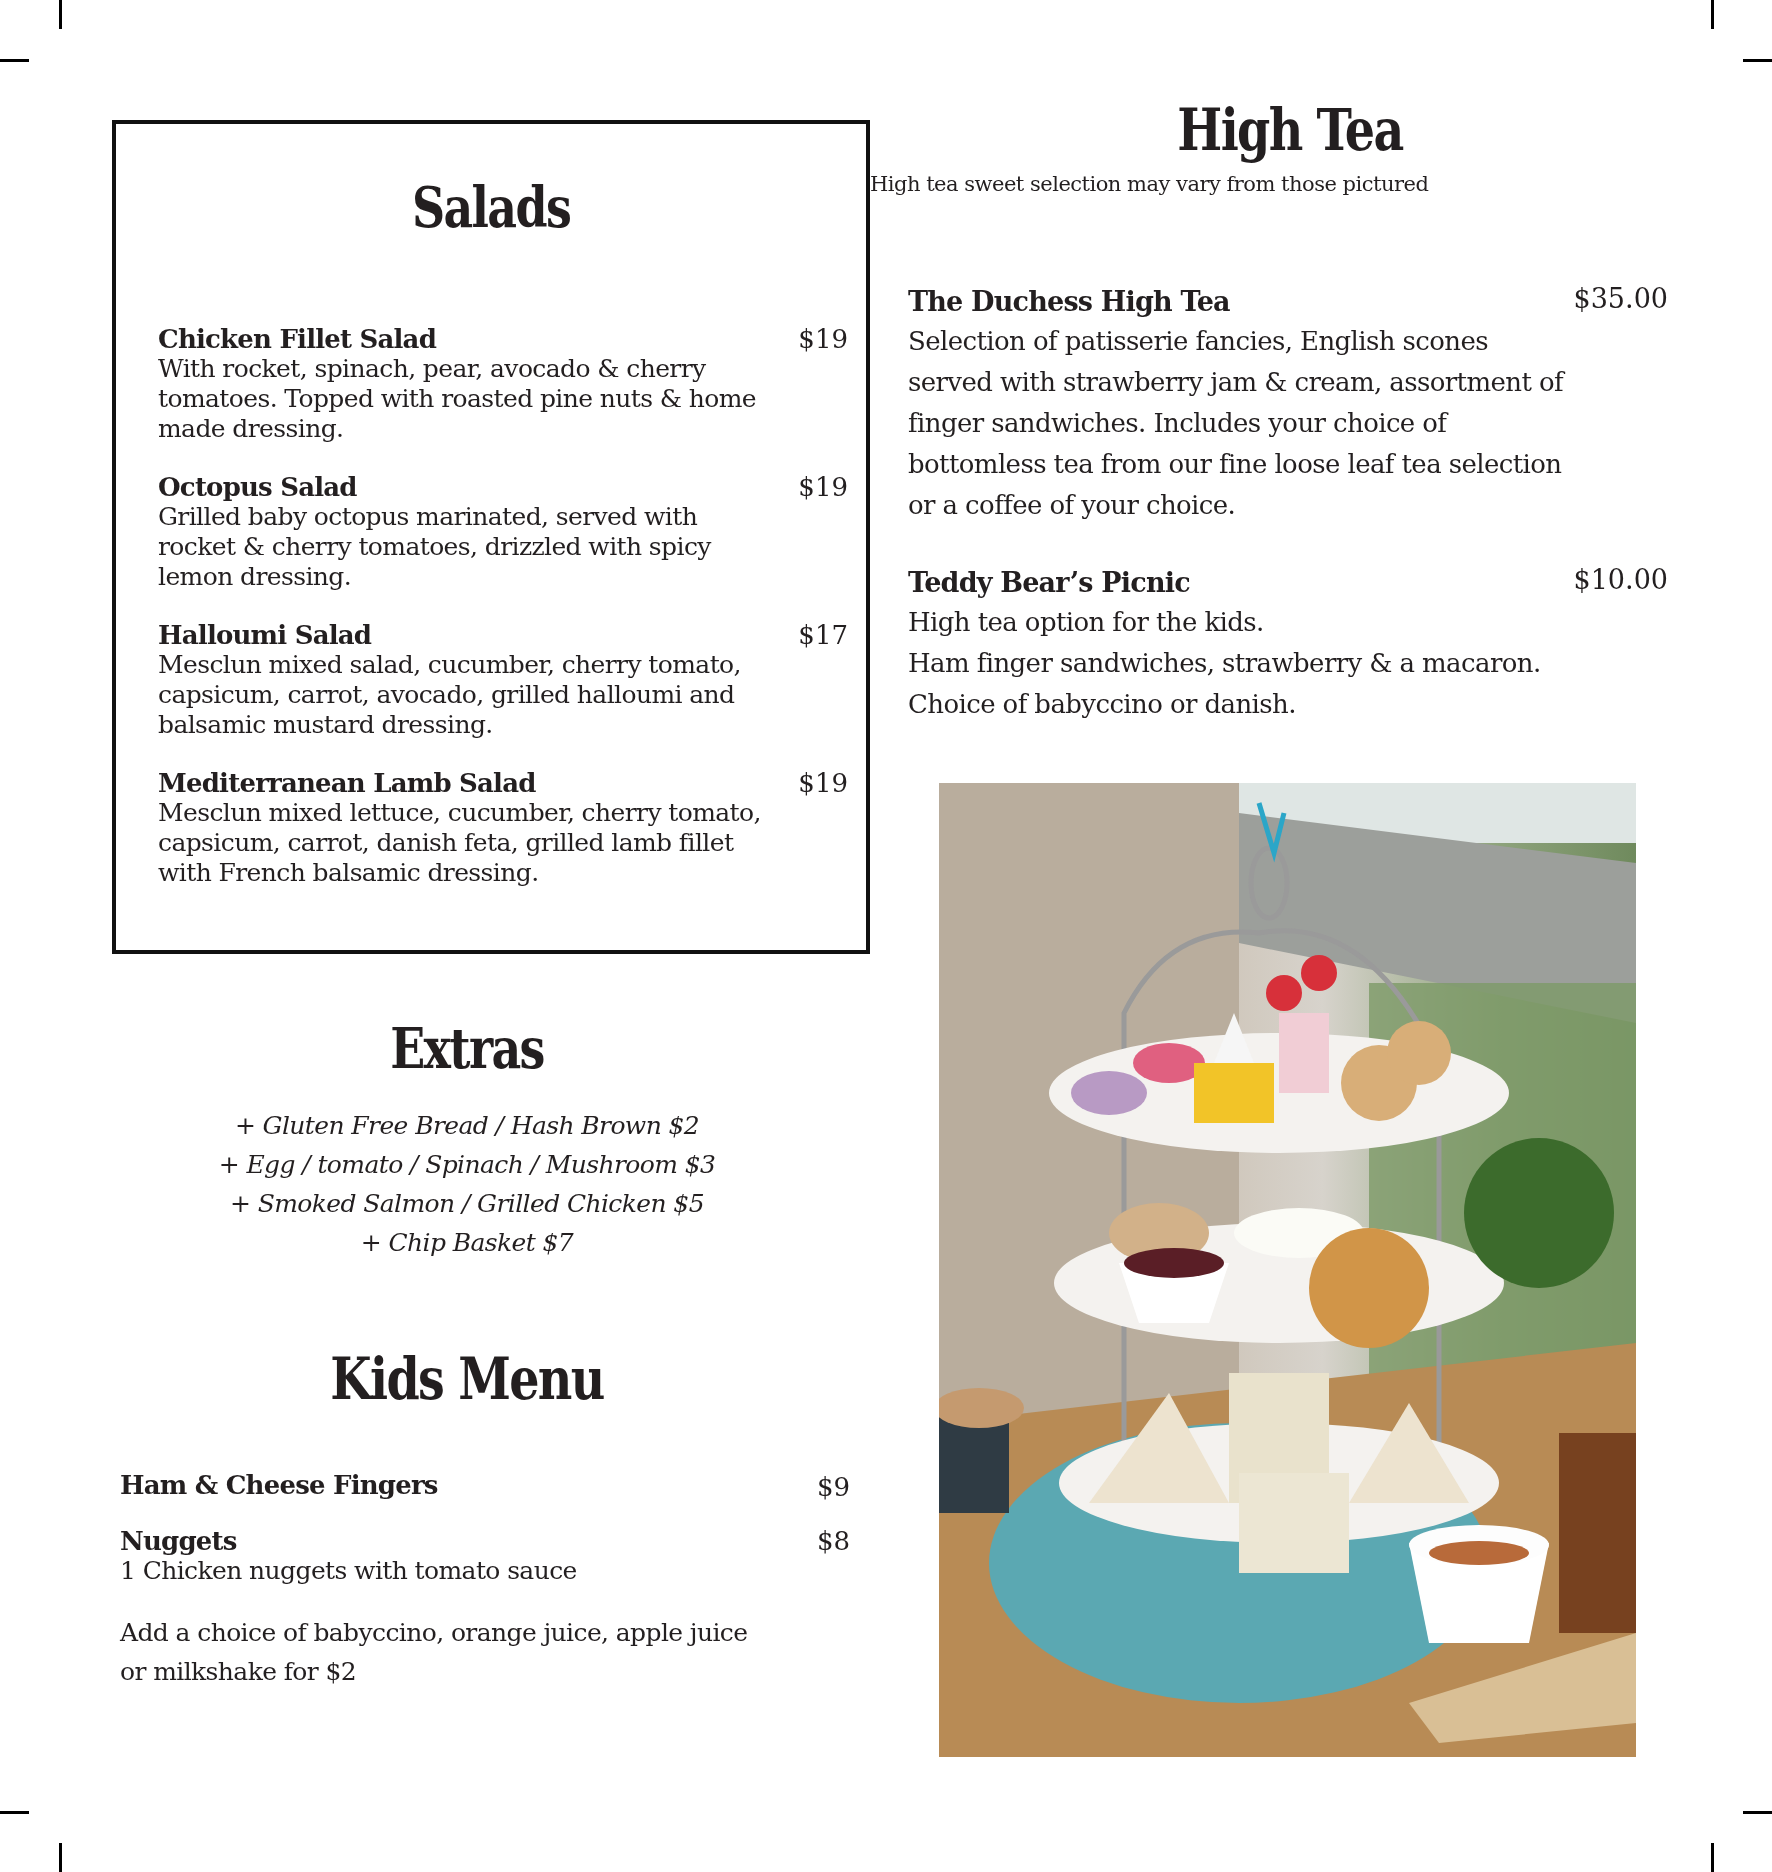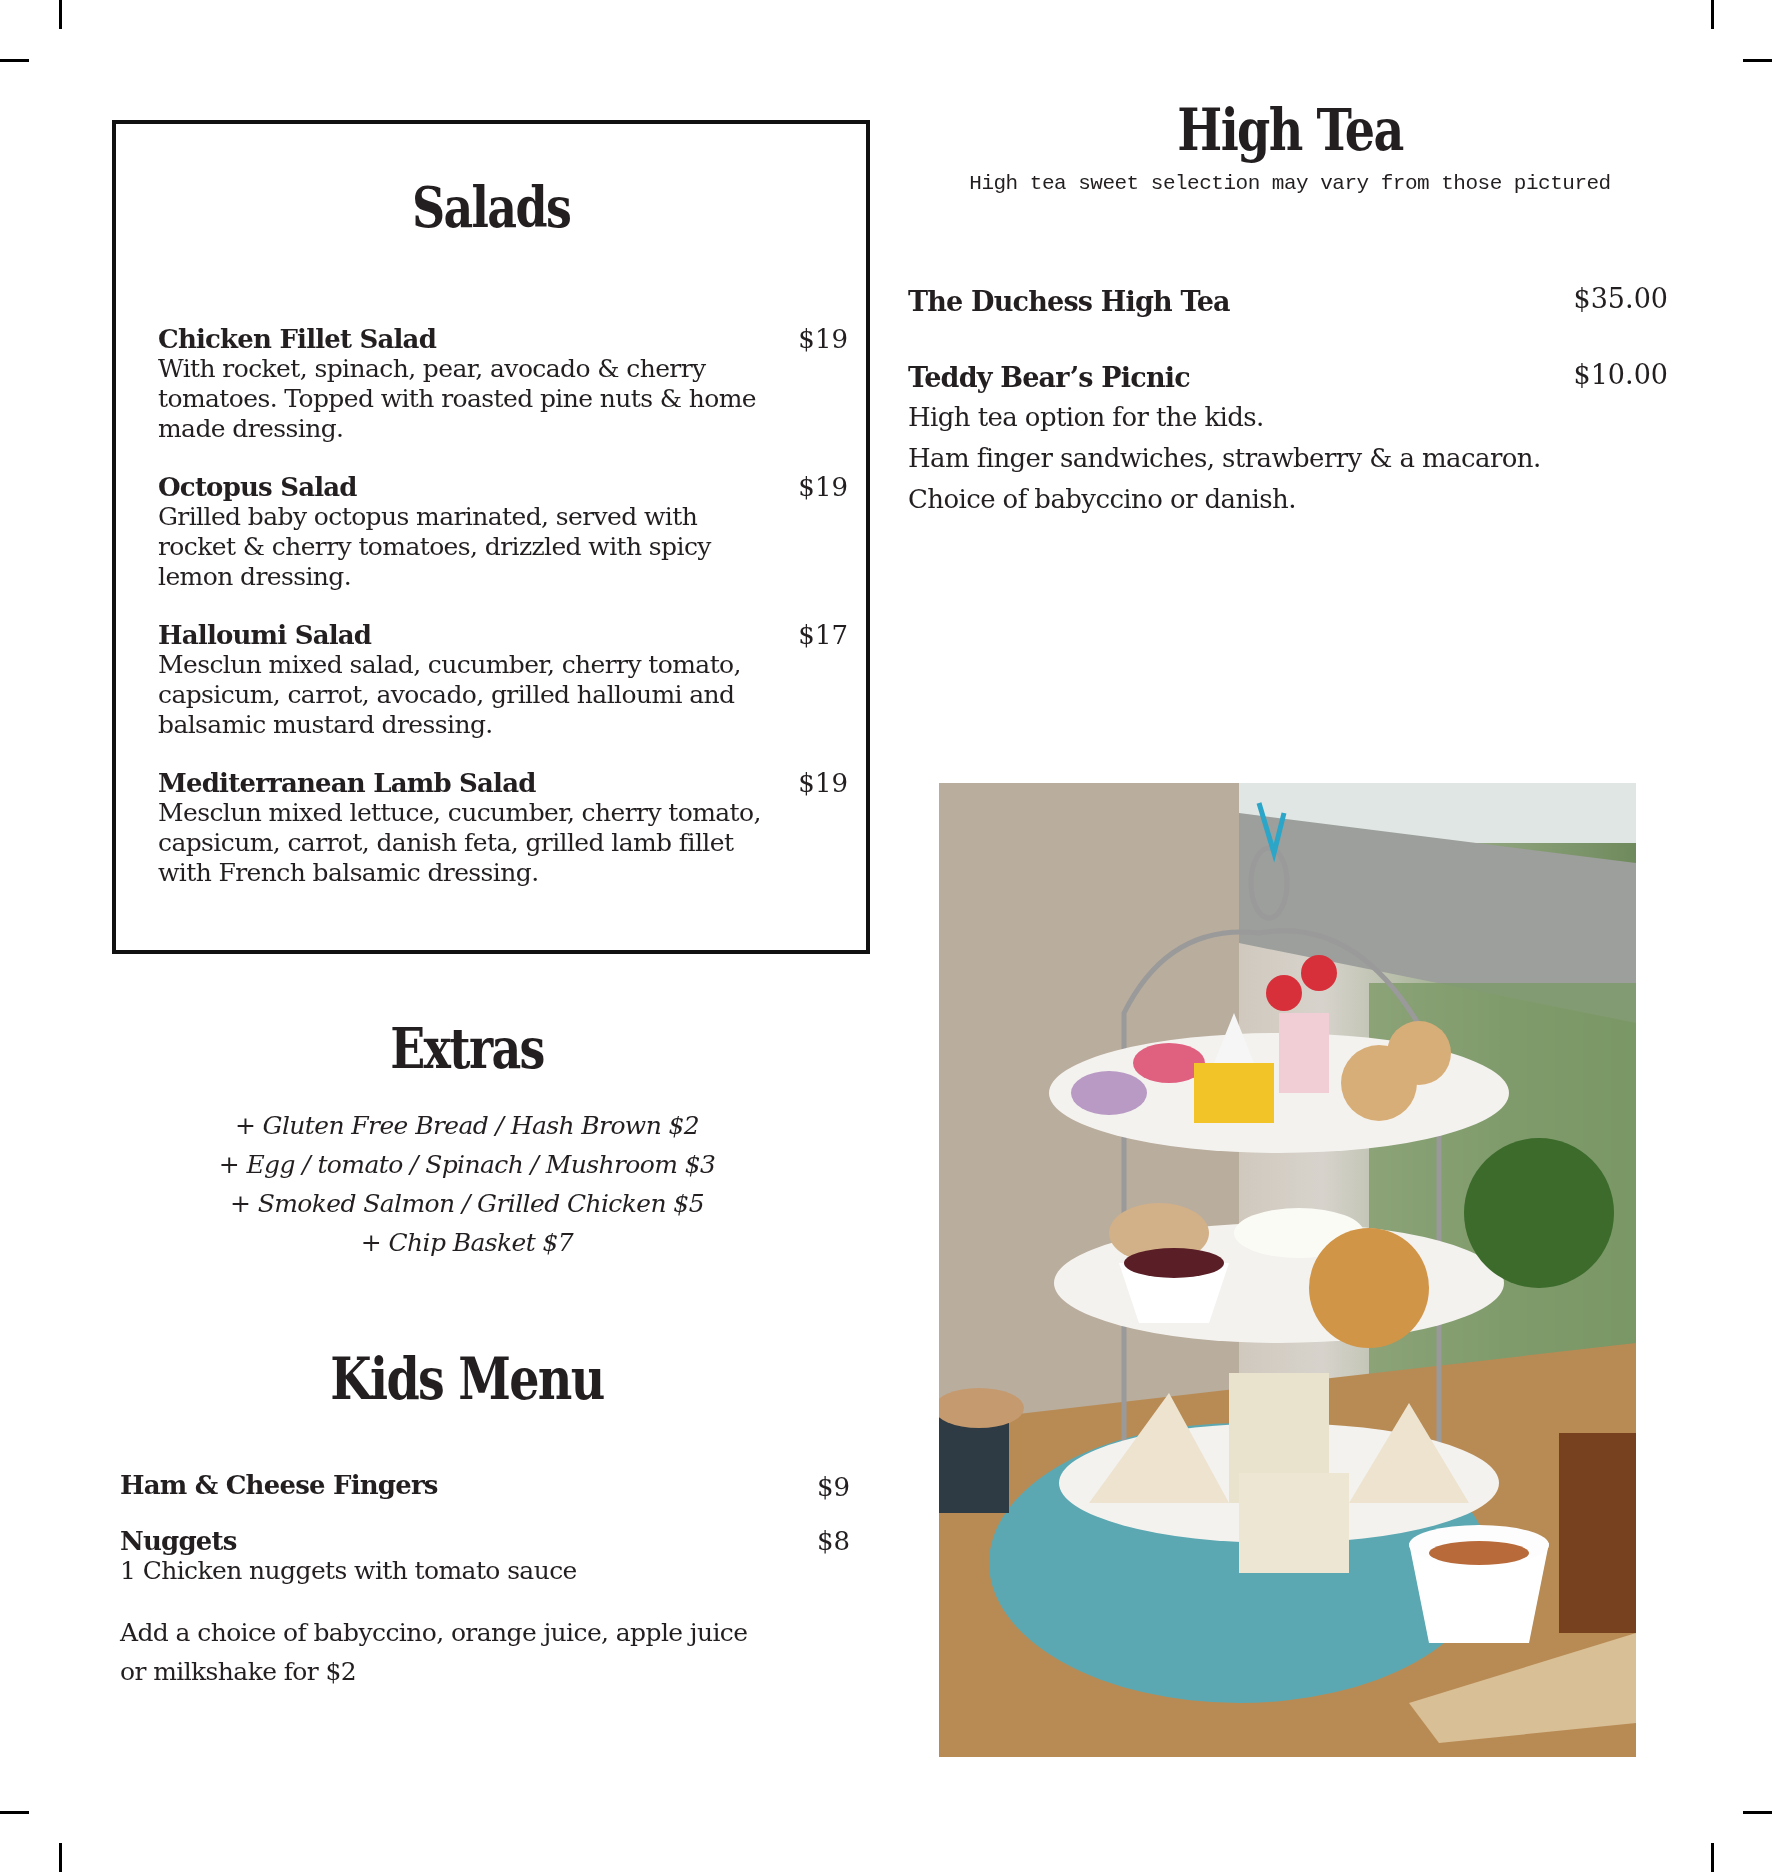--- a/index.html
+++ b/index.html
@@ -30,22 +30,22 @@
   
   #kids-title { position:absolute; left:112px; width:710px; top:1345px; font-size:58px; }
   #kids-list { position:absolute; left:120px; top:1470px; width:730px; }
   #kids-list .item { margin-bottom:26px; }
   #kids-list .item-name, #kids-list .item-desc { line-height:30px; }
   #kids-note { position:absolute; left:120px; top:1613px; width:640px; font-size:25px;
                line-height:39px; letter-spacing:-0.6px; }
 
   
   #hightea-title { position:absolute; left:900px; width:780px; top:96px; font-size:58px; }
-  #hightea-sub { position:absolute; left:900px; width:780px; top:172px; text-align:center;
-                 font-size:21px; letter-spacing:-0.5px;font-family:Liberation Mono, monospace; }
+  #hightea-sub { position:absolute; left:870px; width:780px; top:172px; text-align:left;
+                 font-size:21px; letter-spacing:-0.5px; }
   #hightea-list { position:absolute; left:908px; top:283px; width:760px; }
   #hightea-list .item { margin-bottom:38px; }
   #hightea-list .item-name { font-size:27px; line-height:38px; }
   #hightea-list .item-desc { font-size:26px; line-height:41px; width:660px; }
   #hightea-list .price { font-size:27px; top:0; }
 
   
   #photo { position:absolute; left:939px; top:783px; width:697px; height:974px; overflow:hidden;
            background:linear-gradient(90deg,#b6a896 0%,#c9bdae 30%,#d7d3cc 55%,#8ea37c 80%,#6f8a5d 100%); }
 </style>
@@ -108,20 +108,21 @@
   </div>
 </div>
 <div id="kids-note">Add a choice of babyccino, orange juice, apple juice or milkshake for $2</div>
 
 <h1 id="hightea-title" class="title" style="margin:0;">High Tea</h1>
 <div id="hightea-sub">High tea sweet selection may vary from those pictured</div>
 <div id="hightea-list">
   <div class="item">
     <div class="item-name">The Duchess High Tea</div>
     <span class="price">$35.00</span>
+    <div class="item-desc">Selection of patisserie fancies, English scones served with strawberry jam &amp; cream, assortment of finger sandwiches. Includes your choice of bottomless tea from our fine loose leaf tea selection or a coffee of your choice.</div>
   </div>
   <div class="item">
     <div class="item-name">Teddy Bear’s Picnic</div>
     <span class="price">$10.00</span>
     <div class="item-desc">High tea option for the kids.</div>
     <div class="item-desc">Ham finger sandwiches, strawberry &amp; a macaron.</div>
     <div class="item-desc">Choice of babyccino or danish.</div>
   </div>
 </div>
 

